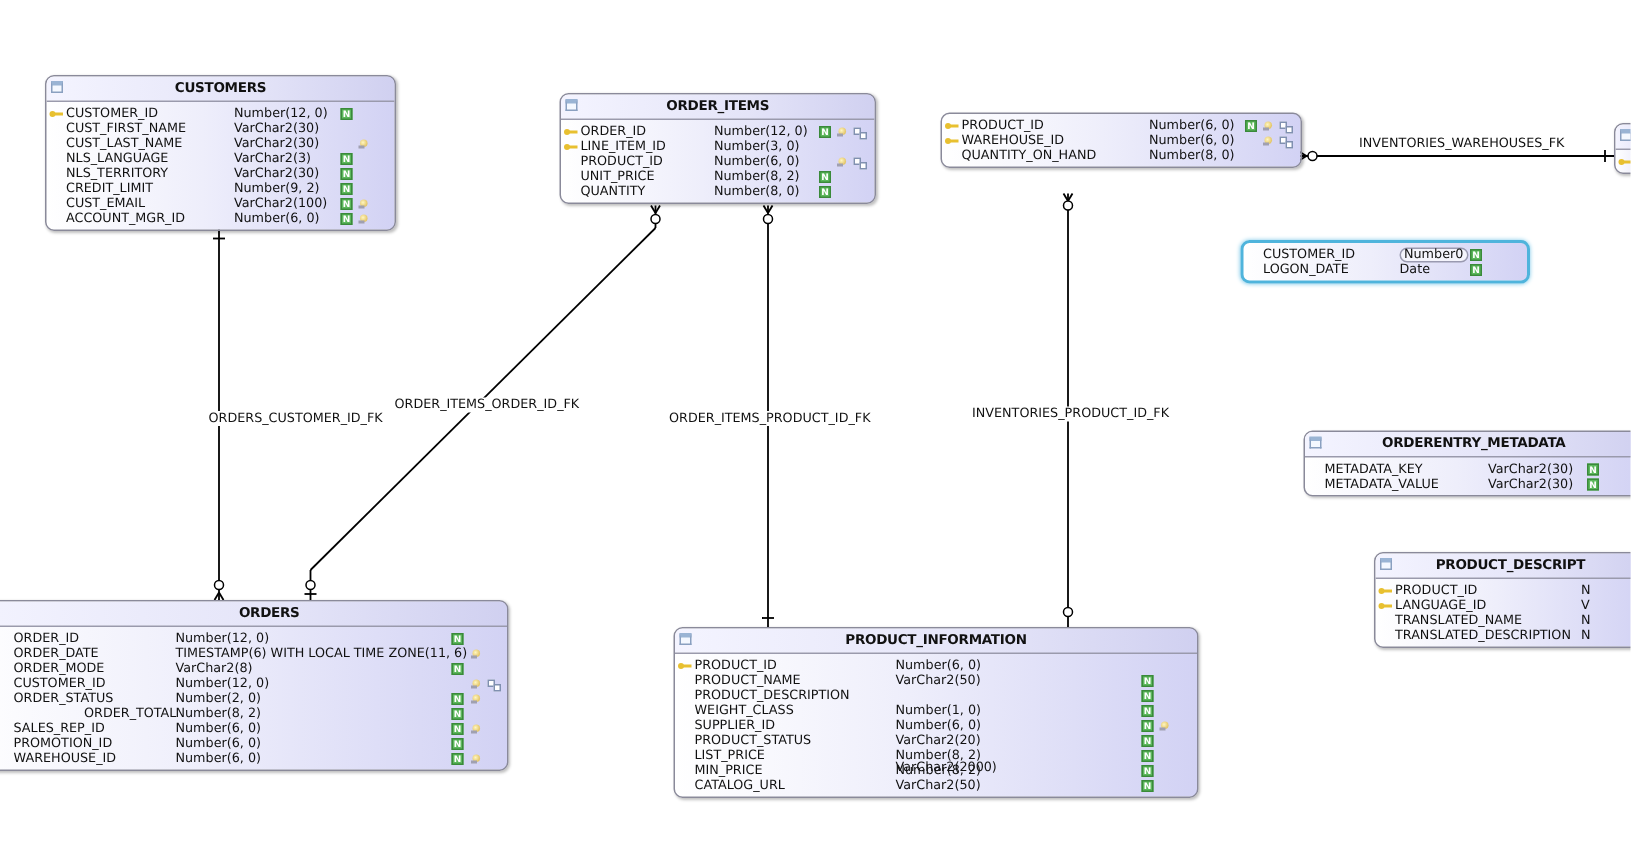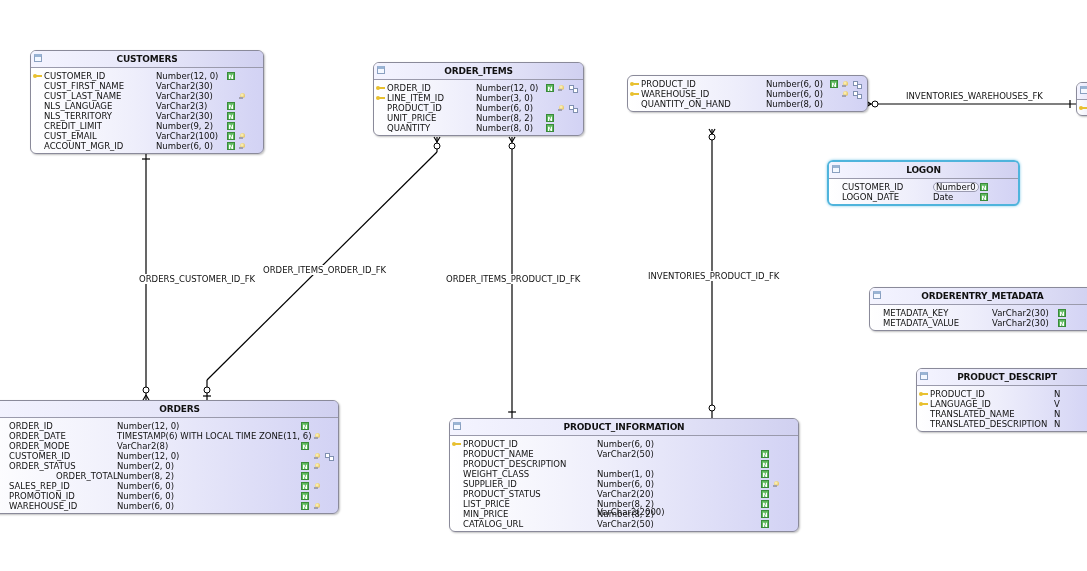--- a/index.html
+++ b/index.html
@@ -174,24 +174,20 @@
           <span class="fk" style="left: 213px;"></span>
           <span class="ix" style="left: 225px;"></span>
         </div>
         <div class="row">
           <span class="cname">QUANTITY_ON_HAND</span>
           <span class="ctype" style="left: 138px;">Number(8, 0)</span>
         </div>
       </div>
     </div>
     <div class="tbl selected" style="left: 827px; top: 160px; width: 189px;">
-      <div class="thead">
-        <span class="ticon"></span>
-        <span class="tname">LOGON</span>
-      </div>
       <div class="rows">
         <div class="row">
           <span class="cname">CUSTOMER_ID</span>
           <span class="ctype" style="left: 104px; border: 1px solid rgb(154, 154, 176); border-radius: 5px; padding: 0px 2px; line-height: 8px; top: 0px; background: rgb(244, 244, 252);">Number0</span>
           <span class="nn" style="left: 151px;">N</span>
         </div>
         <div class="row">
           <span class="cname">LOGON_DATE</span>
           <span class="ctype" style="left: 104px;">Date</span>
           <span class="nn" style="left: 151px;">N</span>

